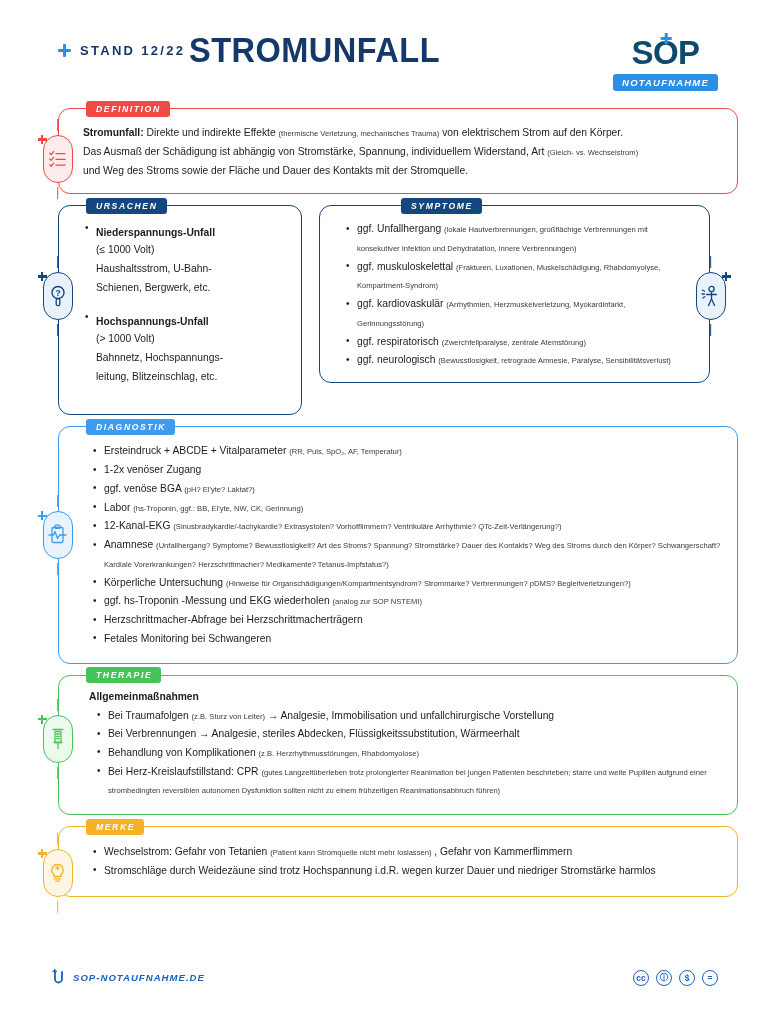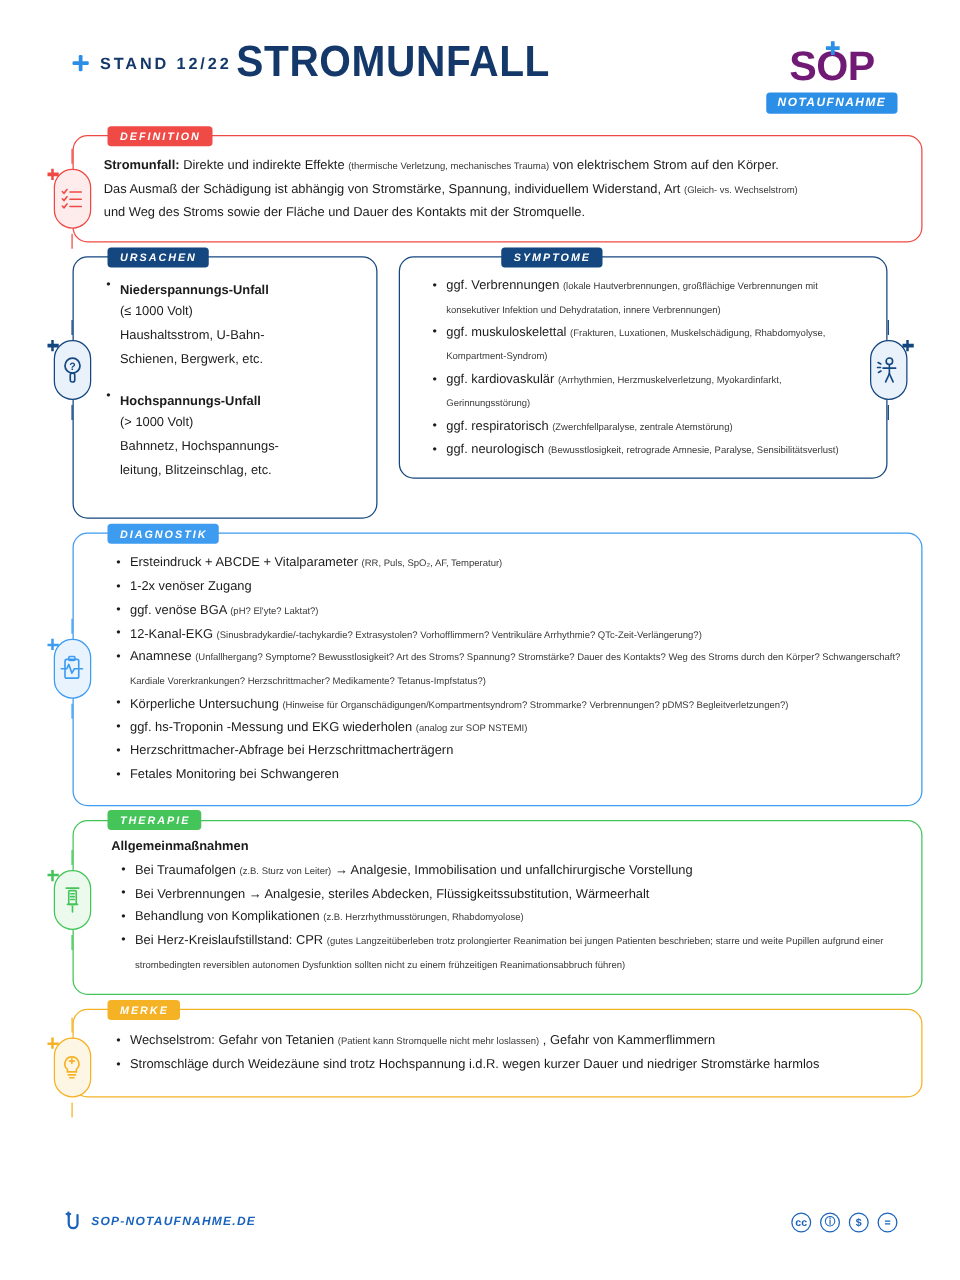--- a/index.html
+++ b/index.html
@@ -37,21 +37,21 @@
   .stand-text {
     font-size: 13px; font-weight: 700; letter-spacing: 2.3px;
     color: #15386b; font-family: "Liberation Sans", sans-serif;
   }
   .main-title {
     font-size: 35px; font-weight: 800; letter-spacing: 0.5px;
     color: #15386b; line-height: 1.05; font-family: "Liberation Sans", sans-serif;
     transform: scaleX(0.93); transform-origin: left center;
   }
   .brand { display: flex; flex-direction: column; align-items: center; gap: 5px; padding-top: 4px; }
-  .brand-sop { position: relative; font-size: 33px; font-weight: 800; color: #701a75; letter-spacing: -0.5px; line-height: 1; }
+  .brand-sop { position: relative; font-size: 33px; font-weight: 800; color: #0c4a6e; letter-spacing: -0.5px; line-height: 1; }
   .brand-cross { position: absolute; top: -3px; left: 50%; transform: translateX(-48%); width: 11px; height: 11px; }
   .brand-cross::before, .brand-cross::after { content: ""; position: absolute; background: #2b8fe8; }
   .brand-cross::before { left: 4px; top: 0; width: 3px; height: 11px; }
   .brand-cross::after { top: 4px; left: 0; width: 11px; height: 3px; }
   .brand-badge {
     background: #2b8fe8; color: #ffffff; font-size: 9.5px; font-weight: 700;
     letter-spacing: 1.2px; padding: 3px 9px 3px 9px; border-radius: 3px;
     font-style: italic;
   }
 
@@ -247,21 +247,21 @@
               <path d="M1.5 5 L3.6 6.2"></path>
                 <path d="M1 9 H3.4"></path>
                 <path d="M1.8 13 L3.8 11.8"></path>
             </g>
           </svg>
         </div>
       </div>
       <div class="sec-box" style="min-height:178px;">
         <div class="sec-label">SYMPTOME</div>
         <ul class="sec-body" id="sym-body" style="padding:14px 30px 12px 26px;">
-            <li><span class="lbl">ggf. Verbrennungen</span> <span class="sm">(lokale Hautverbrennungen, großflächige Verbrennungen mit konsekutiver Infektion und Dehydratation, innere Verbrennungen)</span></li>
+            <li><span class="lbl">ggf. Unfallhergang</span> <span class="sm">(lokale Hautverbrennungen, großflächige Verbrennungen mit konsekutiver Infektion und Dehydratation, innere Verbrennungen)</span></li>
             <li><span class="lbl">ggf. muskuloskelettal</span> <span class="sm">(Frakturen, Luxationen, Muskelschädigung, Rhabdomyolyse, Kompartment-Syndrom)</span></li>
             <li><span class="lbl">ggf. kardiovaskulär</span> <span class="sm">(Arrhythmien, Herzmuskelverletzung, Myokardinfarkt, Gerinnungsstörung)</span></li>
             <li><span class="lbl">ggf. respiratorisch</span> <span class="sm">(Zwerchfellparalyse, zentrale Atemstörung)</span></li>
             <li><span class="lbl">ggf. neurologisch</span> <span class="sm">(Bewusstlosigkeit, retrograde Amnesie, Paralyse, Sensibilitätsverlust)</span></li>
           </ul>
       </div>
     </div>
   </div>
 
   <div class="section" style="--c:#3d9bf0; --bg:#e8f3fe;">
@@ -276,20 +276,21 @@
           <path d="M1 11 H5.5 L7 7.5 L9.5 14.5 L11.5 11 H18" stroke="#3d9bf0" stroke-width="1.3" fill="none" stroke-linecap="round" stroke-linejoin="round"></path>
         </svg>
       </div>
     </div>
     <div class="sec-box">
       <div class="sec-label">DIAGNOSTIK</div>
       <ul class="sec-body" id="diag-body" style="padding:15px 14px 14px 34px;">
           <li><span class="lbl">Ersteindruck + ABCDE + Vitalparameter</span> <span class="sm">(RR, Puls, SpO₂, AF, Temperatur)</span></li>
           <li><span class="lbl">1-2x venöser Zugang</span></li>
           <li><span class="lbl">ggf. venöse BGA</span> <span class="sm">(pH? El'yte? Laktat?)</span></li>
+          <li><span class="lbl">Labor</span> <span class="sm">(hs-Troponin, ggf.: BB, El'yte, NW, CK, Gerinnung)</span></li>
           <li><span class="lbl">12-Kanal-EKG</span> <span class="sm">(Sinusbradykardie/-tachykardie? Extrasystolen? Vorhofflimmern? Ventrikuläre Arrhythmie? QTc-Zeit-Verlängerung?)</span></li>
           <li><span class="lbl">Anamnese</span> <span class="sm">(Unfallhergang? Symptome? Bewusstlosigkeit? Art des Stroms? Spannung? Stromstärke? Dauer des Kontakts? Weg des Stroms durch den Körper? Schwangerschaft? Kardiale Vorerkrankungen? Herzschrittmacher? Medikamente? Tetanus-Impfstatus?)</span></li>
           <li><span class="lbl">Körperliche Untersuchung</span> <span class="sm">(Hinweise für Organschädigungen/Kompartmentsyndrom? Strommarke? Verbrennungen? pDMS? Begleitverletzungen?)</span></li>
           <li><span class="lbl">ggf. hs-Troponin -Messung und EKG wiederholen</span> <span class="sm">(analog zur SOP NSTEMI)</span></li>
           <li><span class="lbl">Herzschrittmacher-Abfrage bei Herzschrittmacherträgern</span></li>
           <li><span class="lbl">Fetales Monitoring bei Schwangeren</span></li>
         </ul>
     </div>
   </div>
 

